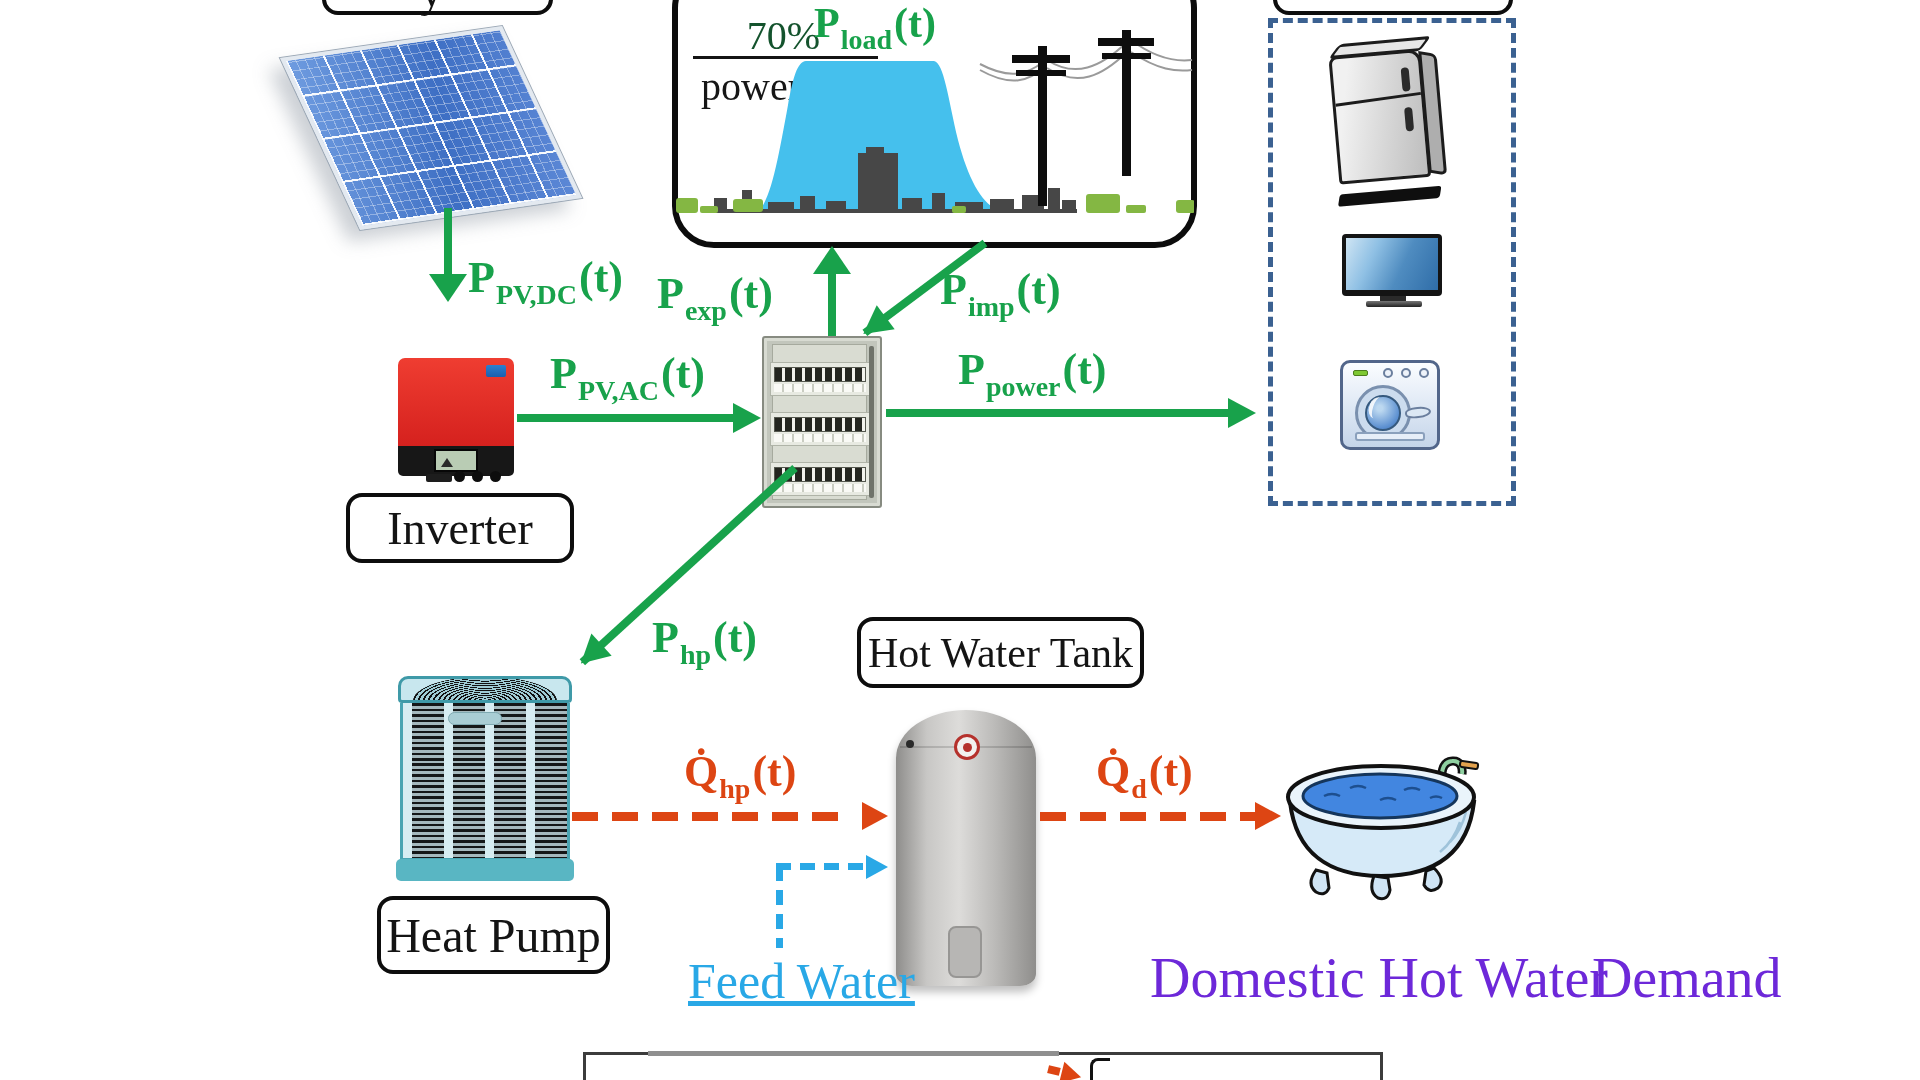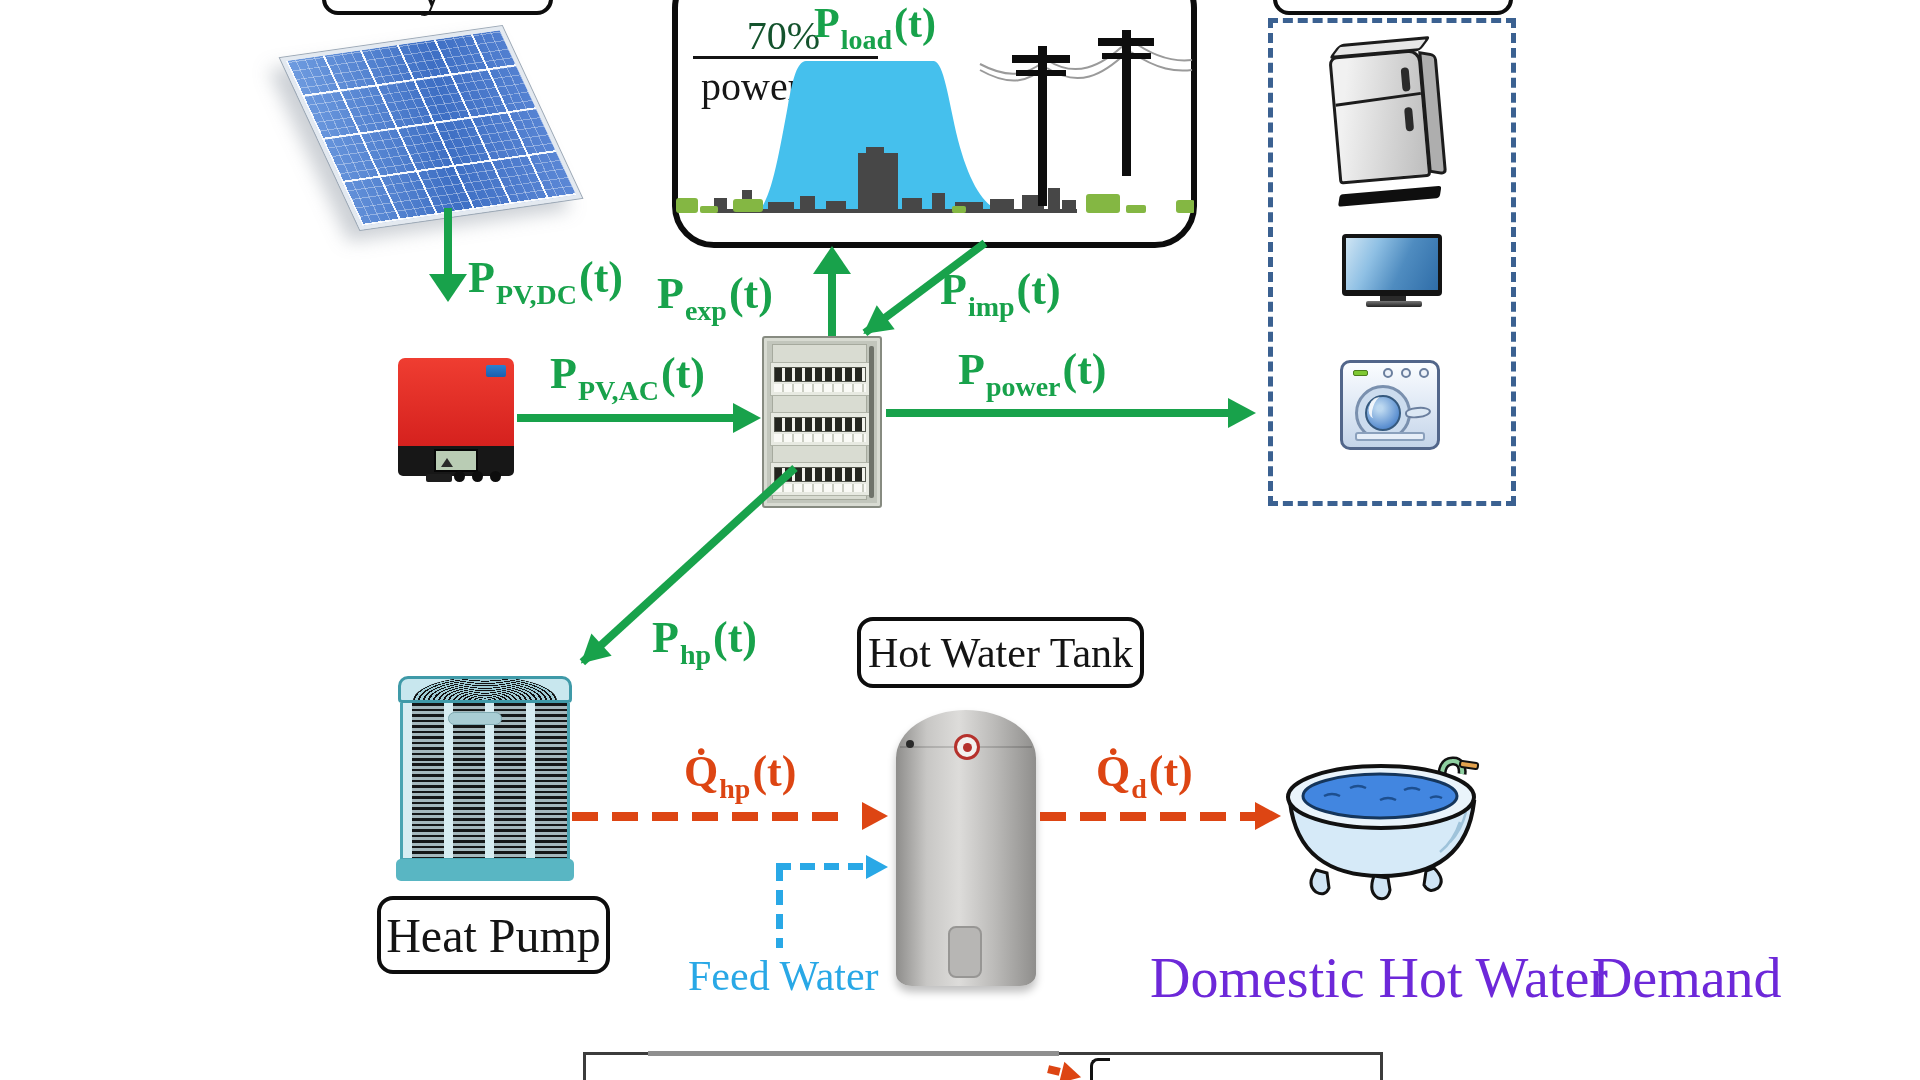--- a/index.html
+++ b/index.html
@@ -167,21 +167,21 @@
 
   
   .legend-box { position:absolute; left:583px; top:1052px; width:800px; height:40px;
                 border:3px solid #3c3c3c; border-bottom:none; background:#fff; }
   .legend-gray { position:absolute; left:648px; top:1051px; width:411px; height:5px; background:#8f8f8f; }
   .legend-corner { position:absolute; left:1090px; top:1058px; width:20px; height:24px;
                    border-top:3.5px solid #111; border-left:3.5px solid #111; border-radius:8px 0 0 0; }
 
   .partial-box { position:absolute; border:4px solid #0d0d0d; border-radius:16px; background:#fff; }
 
-  .feed-label { position:absolute; font-size:42px; color:#29a8e6; white-space:nowrap; }
+  .feed-label { position:absolute; font-size:50px; color:#29a8e6; white-space:nowrap;text-decoration:underline; }
   .demand-label { position:absolute; font-size:56px; color:#6d28d9; white-space:nowrap; }
   .demand-label .d2 { margin-left:-16px; }
   .frag-y { position:absolute; left:420px; top:-36px; font-size:46px; color:#111; }
 </style>
 </head>
 <body>
 
 <div id="stage">
 
   <div class="partial-box" style="left:322px; top:-28px; width:231px; height:43px;"></div>
@@ -274,20 +274,23 @@
     <div class="inv-black">
       <div class="inv-screen">
         <div class="inv-tri"></div>
       </div>
       <div class="inv-dot" style="left:56px;"></div>
       <div class="inv-dot" style="left:74px;"></div>
       <div class="inv-dot" style="left:92px;"></div>
       <div class="inv-feet"></div>
     </div>
   </div>
+  <div class="eq-box" style="left:346px; top:493px; width:228px; height:70px; font-size:46px;">
+    <span>Inverter</span>
+  </div>
 
   <div class="arrow">
     <div class="shaft sg" style="left:517px; top:414px; width:218px; height:8px;"></div>
     <div class="head hg-right" style="left:733px; top:403px;"></div>
   </div>
   <div class="flow-label green" style="left:550px; top:352px;">
     <span>P</span><span class="fl-sub">PV,AC</span><span>(t)</span>
   </div>
 
   <div class="swb">

